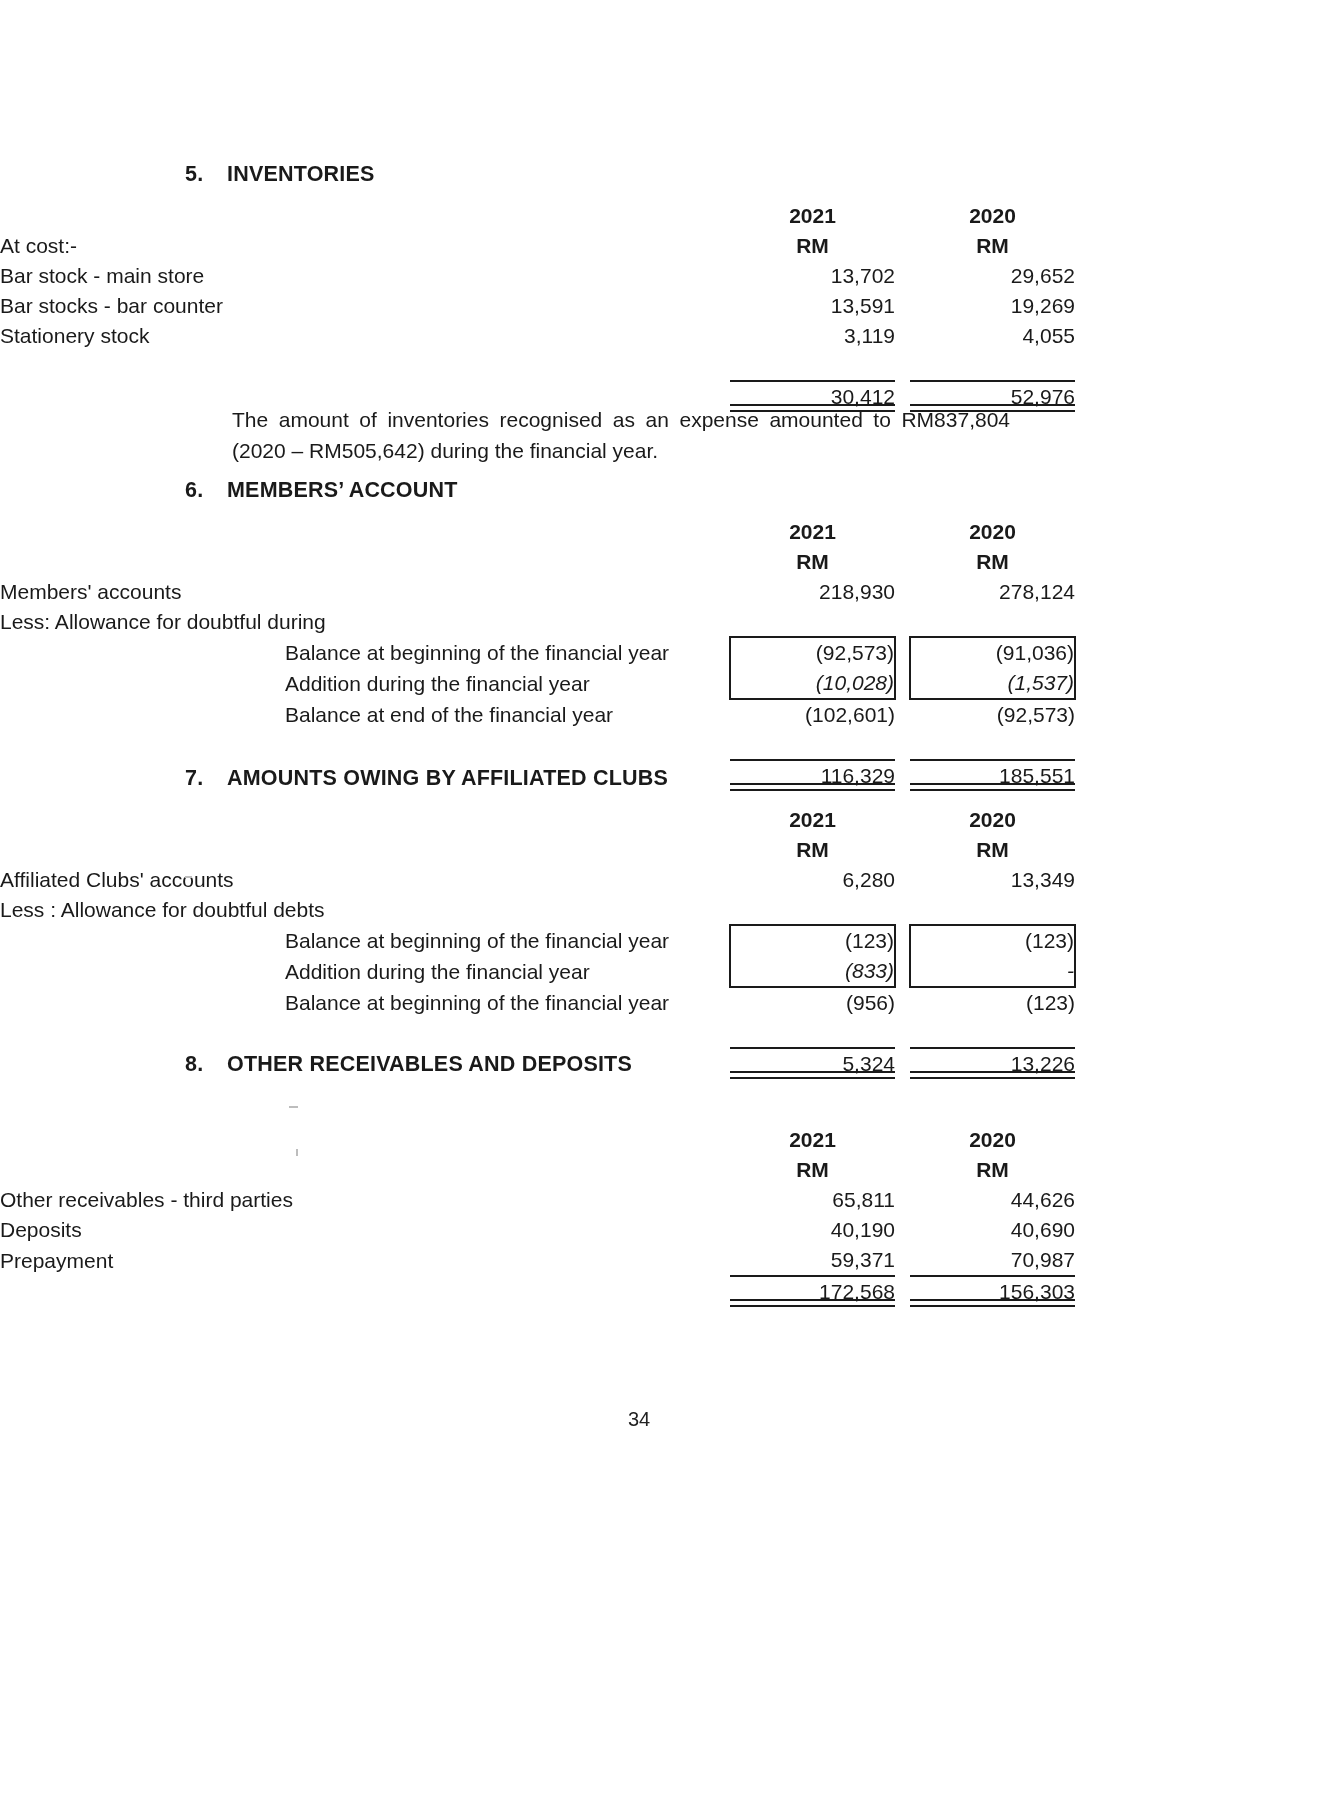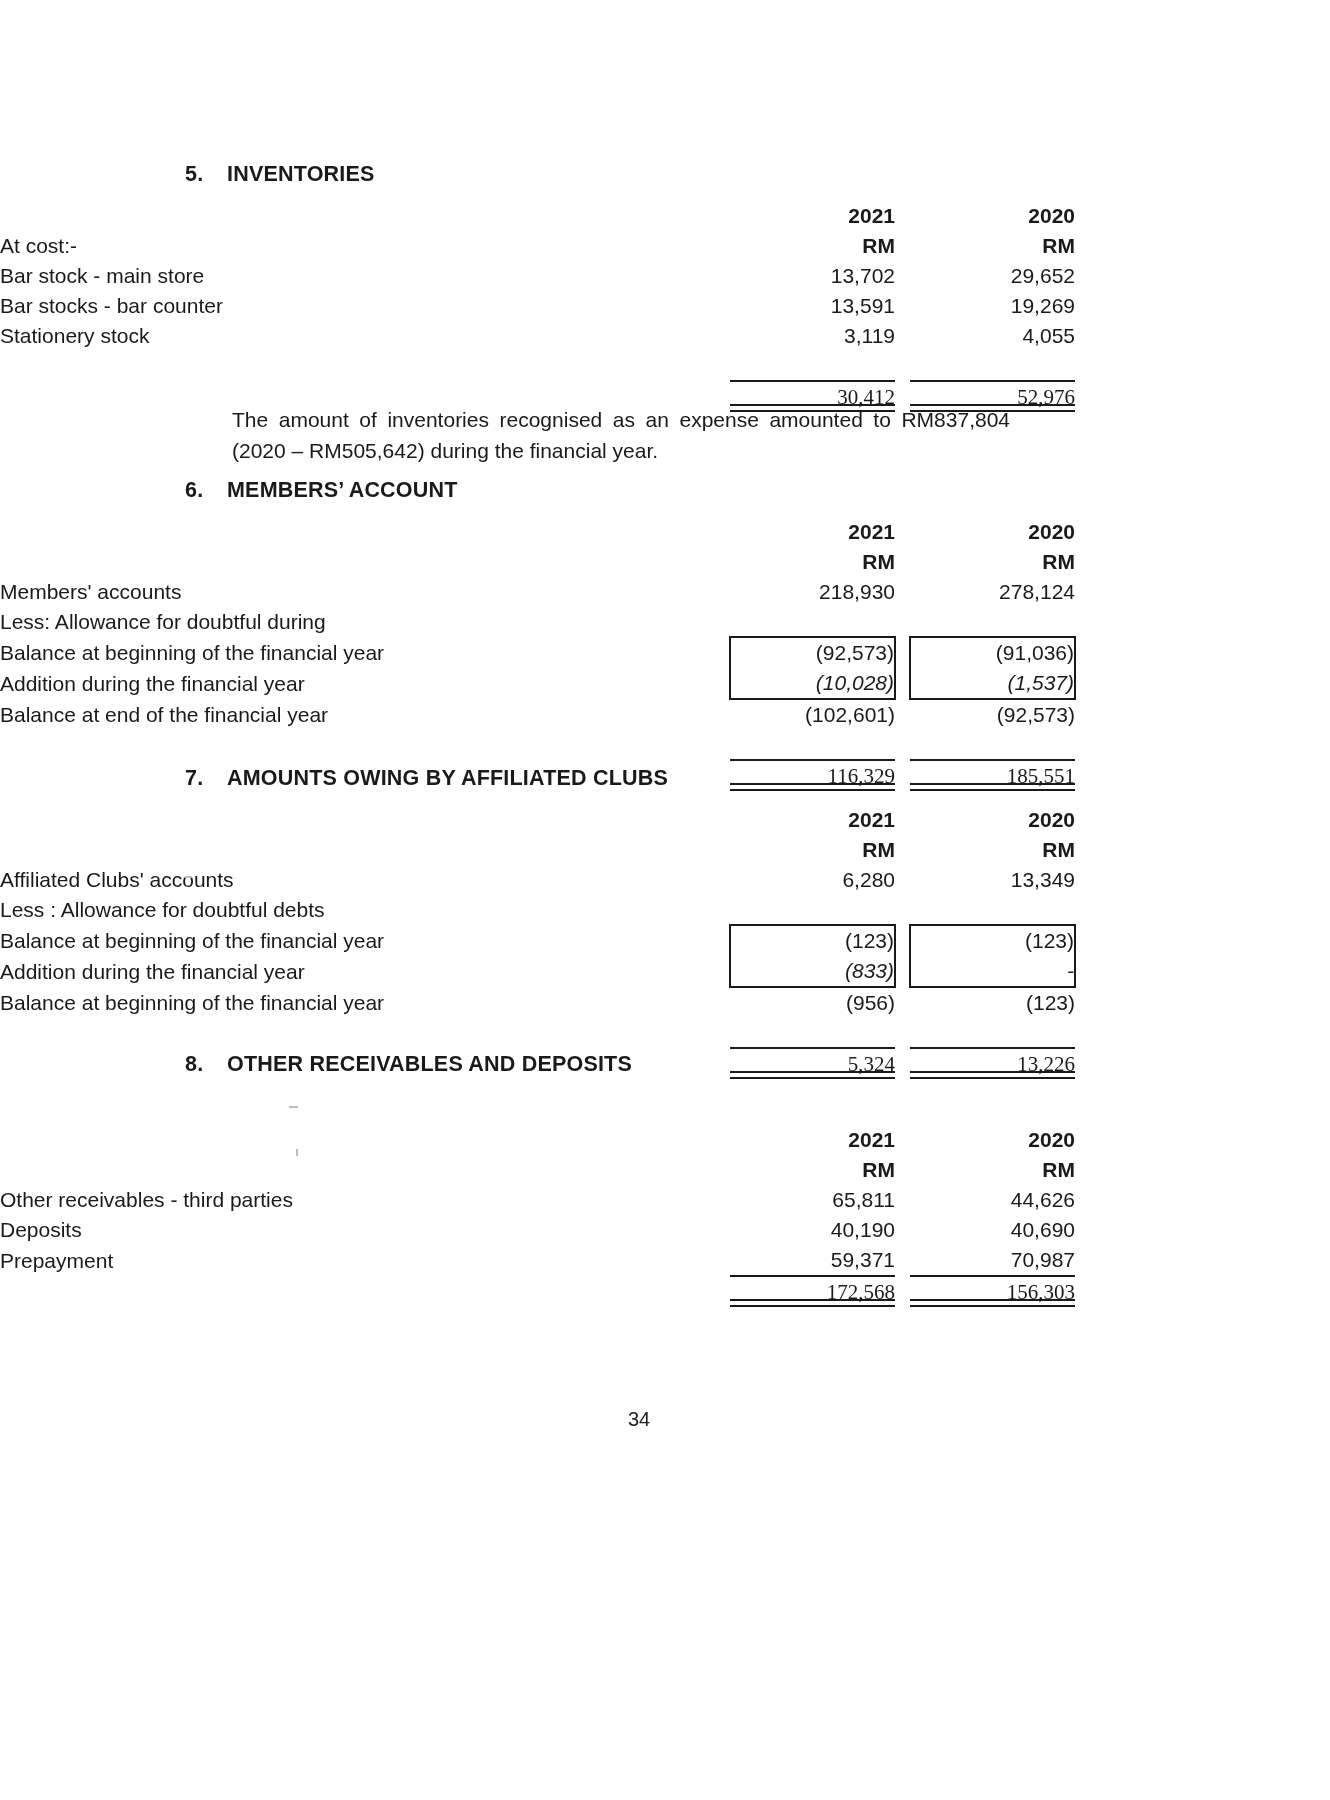--- a/index.html
+++ b/index.html
@@ -60,33 +60,34 @@
   col.c-gap    { width: 140px; }
   col.c-y1     { width: 165px; }
   col.c-mid    { width: 15px; }
   col.c-y2     { width: 165px; }
   col.c-tail   { width: 255px; }
 
   td.label {
     padding-left: 232px;
     text-align: left;
   }
-  td.label.indent { }
+  td.label.indent { padding-left: 285px; }
   td.num {
     text-align: right;
     padding-right: 6px;
   }
   td.num.hdr {
     font-weight: bold;
+    text-align: center;
     padding-right: 0;
     margin-top: 39px;
   }
 
   
-  .rule-top     { border-top: 2px solid #1a1a1a; font-family: Liberation Serif, serif; }
+  .rule-top     { border-top: 2px solid #1a1a1a; }
   .dbl-bottom   { box-shadow: inset 0 -2px 0 0 #1a1a1a, inset 0 -6px 0 0 #ffffff, inset 0 -8px 0 0 #1a1a1a; }
 
   td.boxed {
     border: 2px solid #1a1a1a;
   }
   td.boxed.box-top    { border-bottom: none; }
   td.boxed.box-bottom { border-top: none; font-style: italic; }
 
   .spacer-row td { height: 18px; line-height: 18px; }
 

